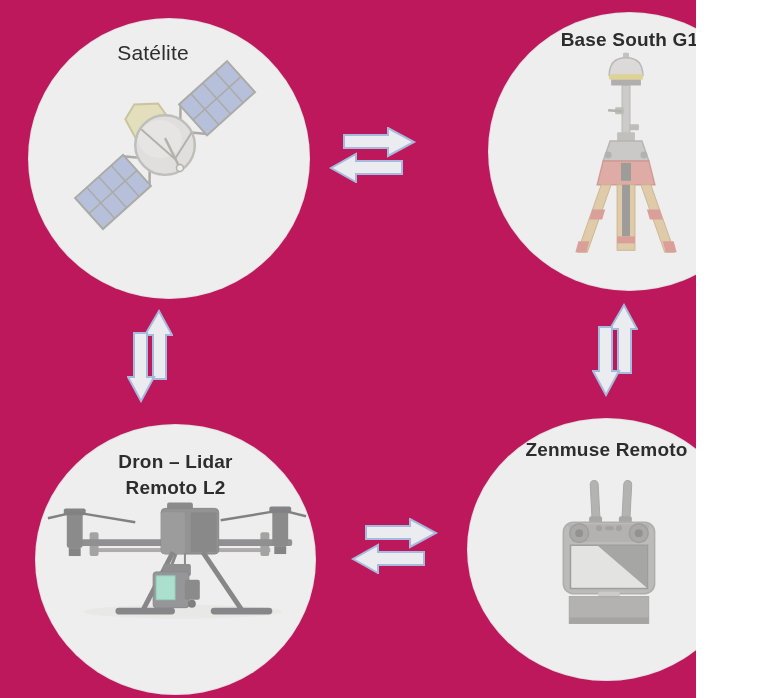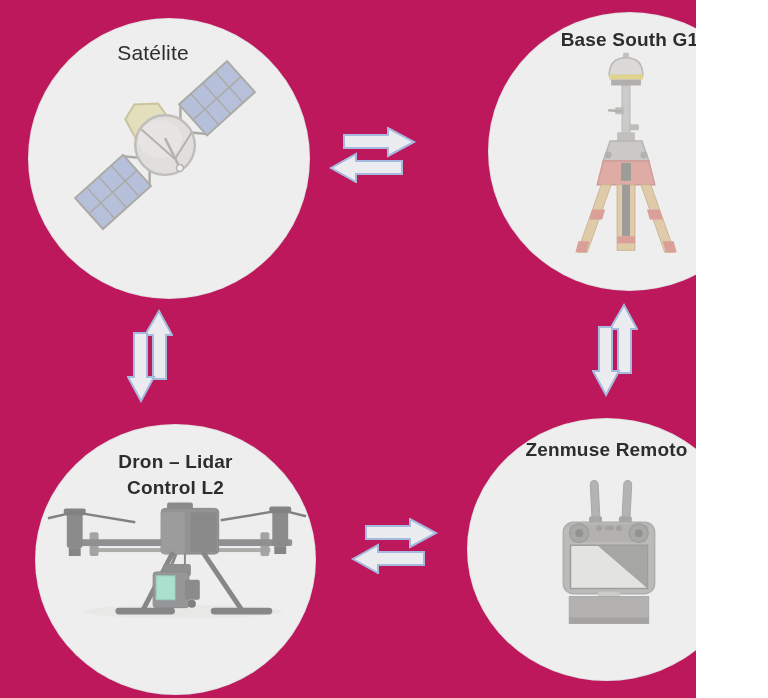--- a/index.html
+++ b/index.html
@@ -143,21 +143,21 @@
       <rect x="80" y="184" width="60" height="7" rx="3.5" fill="#48484a"></rect>
       <rect x="176" y="184" width="62" height="7" rx="3.5" fill="#48484a"></rect>
       <rect x="128" y="140" width="28" height="12" rx="2" fill="#565658"></rect>
       <rect x="118" y="148" width="36" height="36" rx="3" fill="#606062" stroke="#4e4e50" stroke-width="1"></rect>
       <rect x="121" y="152" width="19" height="24" fill="#82d8bd" stroke="#5fbfa2" stroke-width="1"></rect>
       <rect x="150" y="156" width="15" height="20" rx="2" fill="#4f4f51"></rect>
       <circle cx="157" cy="180" r="4" fill="#3d3d3f"></circle>
     </svg>
     <div class="node-label">
       <span style="display:block">Dron – Lidar</span>
-      <span style="display:block">Control L2</span>
+      <span style="display:block">Remoto L2</span>
     </div>
   </div>
 
   <div class="node" id="node-remote">
     <svg class="illu" viewBox="0 0 279 263" preserveAspectRatio="none" aria-hidden="true">
       <g transform="rotate(-3 129 102)">
         <rect x="125" y="62" width="8" height="42" rx="4" fill="#90908e" stroke="#7e7e7c" stroke-width="1"></rect>
       </g>
       <g transform="rotate(3 159 102)">
         <rect x="155" y="62" width="8" height="42" rx="4" fill="#90908e" stroke="#7e7e7c" stroke-width="1"></rect>

